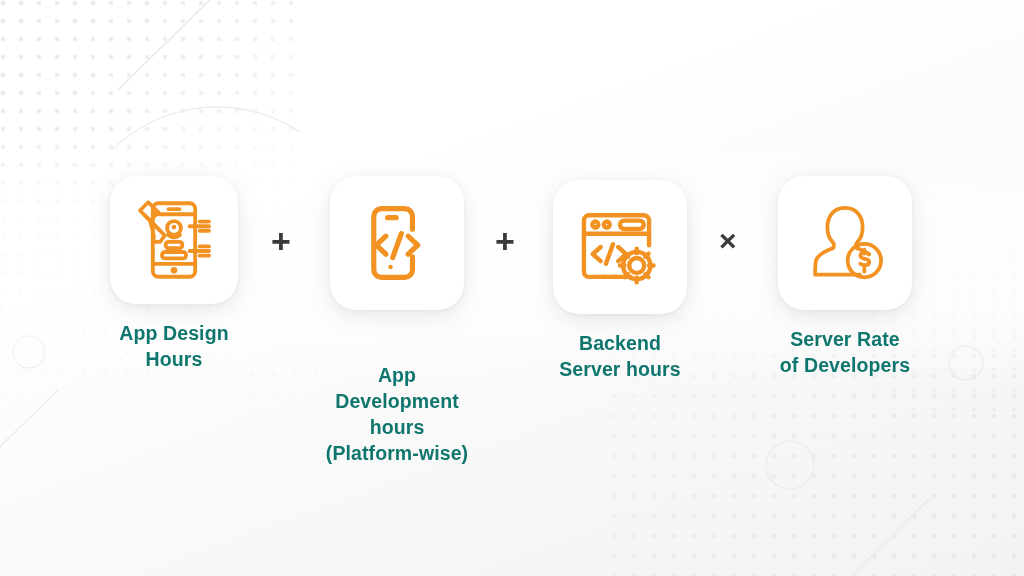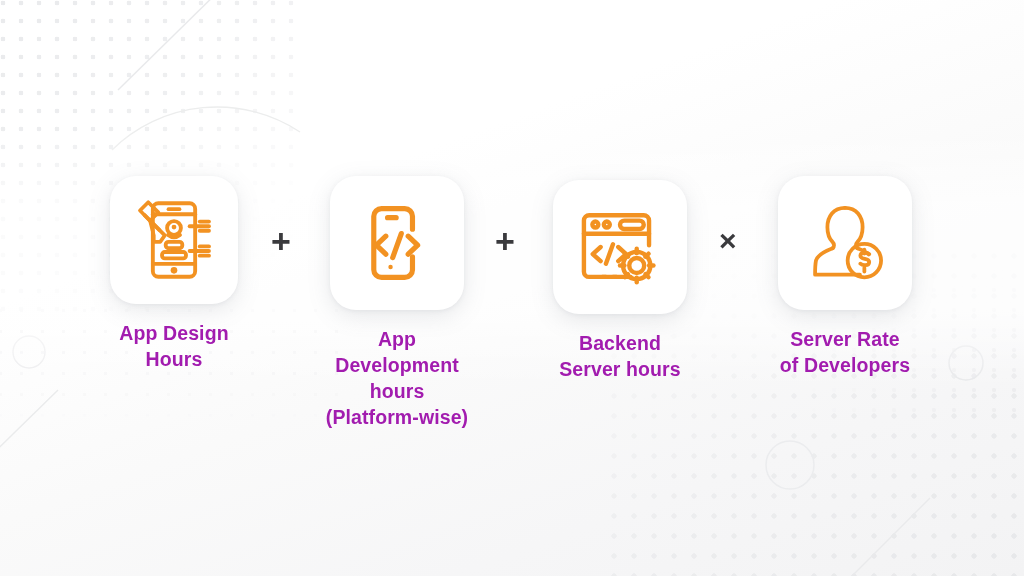--- a/index.html
+++ b/index.html
@@ -104,42 +104,42 @@
     border-radius: 26px;
     box-shadow: 0 6px 22px rgba(120,125,135,0.17), 0 1px 4px rgba(120,125,135,0.10);
     display: flex;
     align-items: center;
     justify-content: center;
   }
 
   .label {
     margin-top: 17px;
     text-align: center;
-    color: #a21caf;
+    color: #0f766e;
     font-size: 19.5px;
     font-weight: 700;
     line-height: 1.33;
     letter-spacing: 0.1px;
     white-space: pre-line;
   }
 
   .op {
     position: absolute;
     color: #3a3a3d;
     font-size: 34px;
     font-weight: 700;
     line-height: 1;
     user-select: none;
   }
 
   
   #item-0 { left: 54px;  top: 176px; width: 240px; }
   #item-0 .card { width: 128px; height: 128px; }
 
-  #item-1 { left: 277px; top: 176px; width: 240px; }
+  #item-1 { left: 277px; top: 176px; width: 240px; gap: 36px; }
   #item-1 .card { width: 134px; height: 134px; }
 
   #item-2 { left: 500px; top: 180px; width: 240px; }
   #item-2 .card { width: 134px; height: 134px; }
 
   #item-3 { left: 725px; top: 176px; width: 240px; }
   #item-3 .card { width: 134px; height: 134px; }
 
   #op-0 { left: 271px; top: 224px; }
   #op-1 { left: 495px; top: 224px; }

